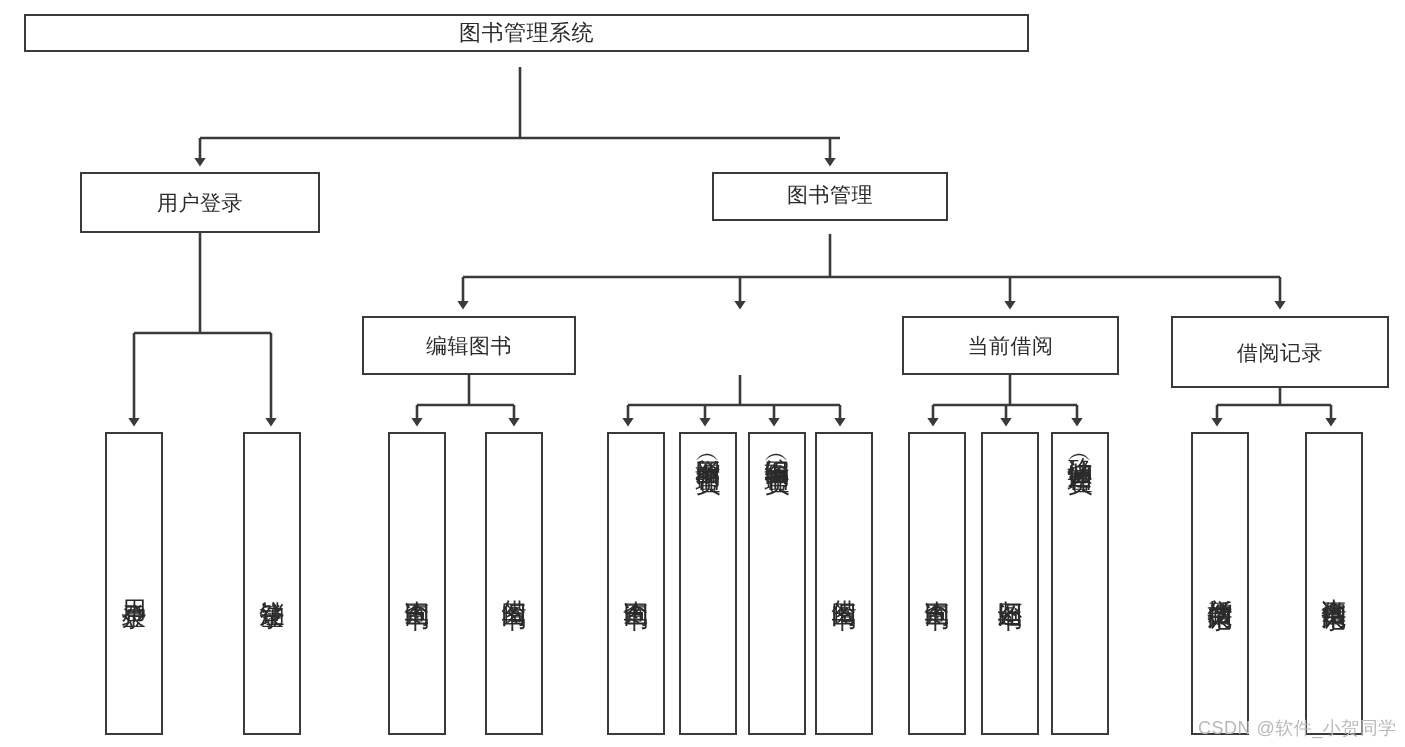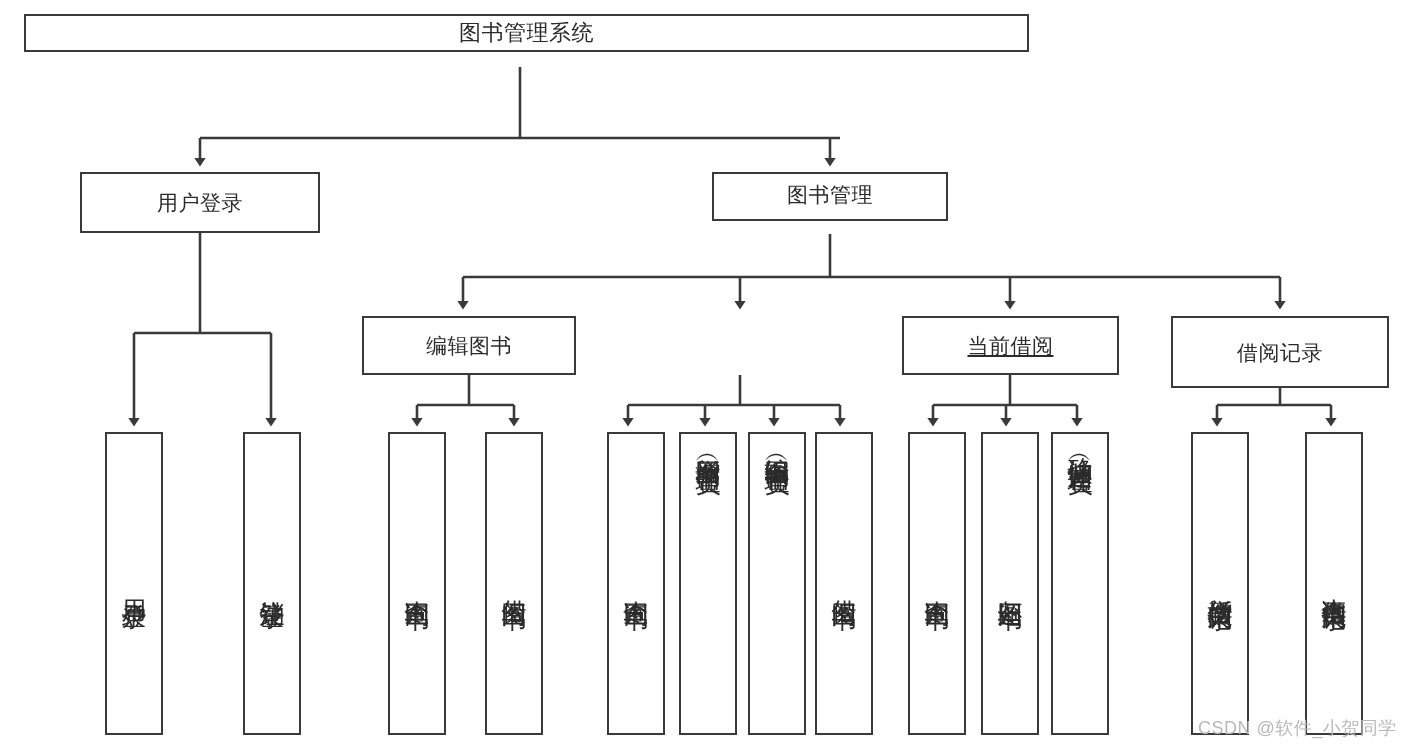--- a/index.html
+++ b/index.html
@@ -135,21 +135,21 @@
   <div class="node horiz" style="left:80px; top:172px; width:240px; height:61px;">
     <span class="label">用户登录</span>
   </div>
   <div class="node horiz" style="left:712px; top:172px; width:236px; height:49px;font-family:Liberation Mono, monospace;">
     <span class="label">图书管理</span>
   </div>
 
   <div class="node horiz" style="left:362px; top:316px; width:214px; height:59px;">
     <span class="label">编辑图书</span>
   </div>
-  <div class="node horiz" style="left:902px; top:316px; width:217px; height:59px;text-decoration:underline;">
+  <div class="node horiz" style="left:902px; top:316px; width:217px; height:59px;">
     <span class="label">当前借阅</span>
   </div>
   <div class="node horiz" style="left:1171px; top:316px; width:218px; height:72px;">
     <span class="label">借阅记录</span>
   </div>
 
   <div class="node vert" style="left:105px; top:432px; width:58px; height:303px;">
     <span class="label">用户登录</span>
   </div>
   <div class="node vert" style="left:243px; top:432px; width:58px; height:303px;">

